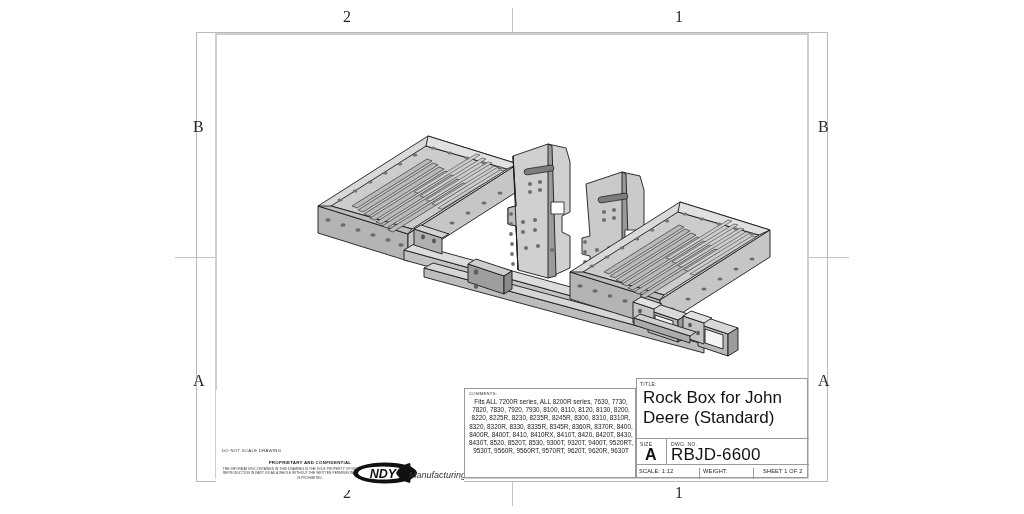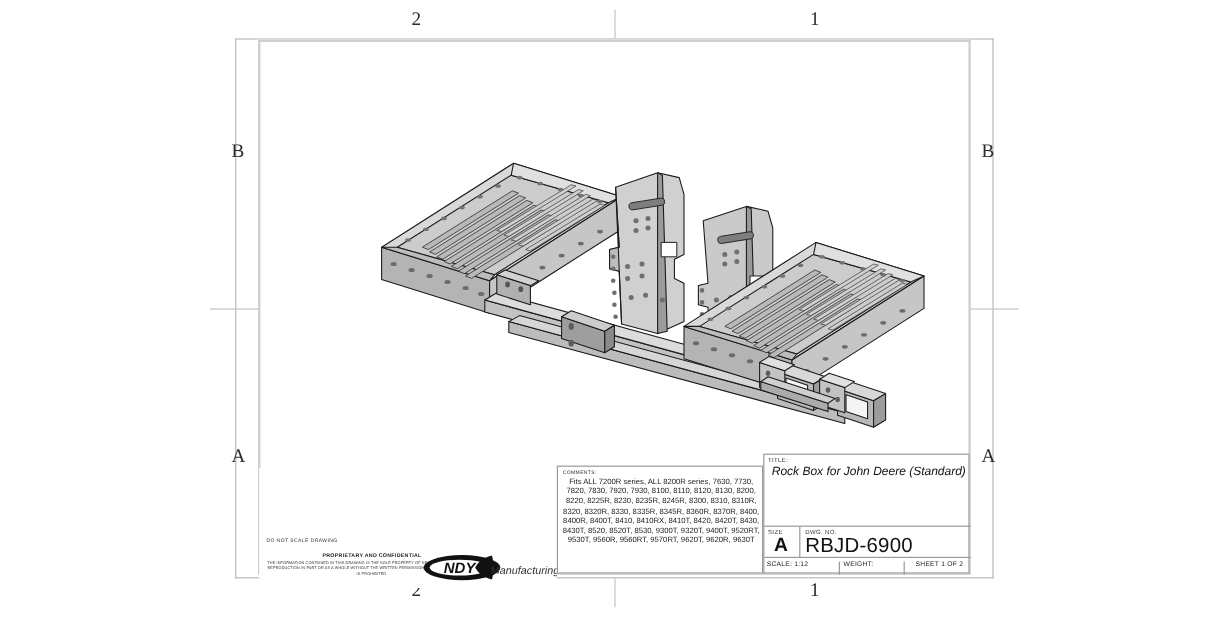--- a/index.html
+++ b/index.html
@@ -70,22 +70,22 @@
   #comtext{position:absolute;left:3px;top:9px;width:166px;text-align:center;
            font-size:6.4px;line-height:1.28;color:#1a1a1a;
            font-family:"Liberation Sans",sans-serif;}
 
   
   #titleblock{left:420px;top:0px;width:172px;height:100px;}
   #tb-title-row{position:absolute;left:0;top:0;width:172px;height:60px;
                 border-bottom:1px solid #9a9a9a;box-sizing:border-box;}
   #tb-title-lbl{position:absolute;left:3px;top:2px;font-size:5px;color:#333;
                 letter-spacing:.3px;}
-  #tb-title-val{position:absolute;left:6px;top:9px;width:162px;text-align:center;
-                font-size:10px;line-height:1.15;color:#111;font-style:italic;}
+  #tb-title-val{position:absolute;left:6px;top:9px;width:162px;text-align:left;
+                font-size:17px;line-height:1.15;color:#111;}
 
   #tb-num-row{position:absolute;left:0;top:60px;width:172px;height:26px;
               border-bottom:1px solid #9a9a9a;box-sizing:border-box;}
   #tb-size-cell{position:absolute;left:0;top:0;width:30px;height:26px;
                 border-right:1px solid #9a9a9a;box-sizing:border-box;}
   #tb-size-lbl{position:absolute;left:3px;top:2px;font-size:5px;color:#333;letter-spacing:.3px;}
   #tb-size-val{position:absolute;left:8px;top:7px;font-size:16px;font-weight:bold;color:#111;}
   #tb-dwg-lbl{position:absolute;left:34px;top:2px;font-size:5px;color:#333;letter-spacing:.3px;}
   #tb-dwg-val{position:absolute;left:34px;top:6px;font-size:17px;color:#111;letter-spacing:.2px;}
 
@@ -383,21 +383,21 @@
         <div id="tb-title-lbl">TITLE:</div>
         <div id="tb-title-val">Rock Box for John Deere (Standard)</div>
       </div>
 
       <div id="tb-num-row">
         <div id="tb-size-cell">
           <div id="tb-size-lbl">SIZE</div>
           <div id="tb-size-val">A</div>
         </div>
         <div id="tb-dwg-lbl">DWG.  NO.</div>
-        <div id="tb-dwg-val">RBJD-6900</div>
+        <div id="tb-dwg-val">RBJD-6600</div>
       </div>
 
       <div id="tb-foot-row">
         <div id="tb-scale">SCALE: 1:12</div>
         <div id="tb-weight">WEIGHT:</div>
         <div id="tb-sheet">SHEET 1 OF 2</div>
       </div>
 
     </div>
   </div>

